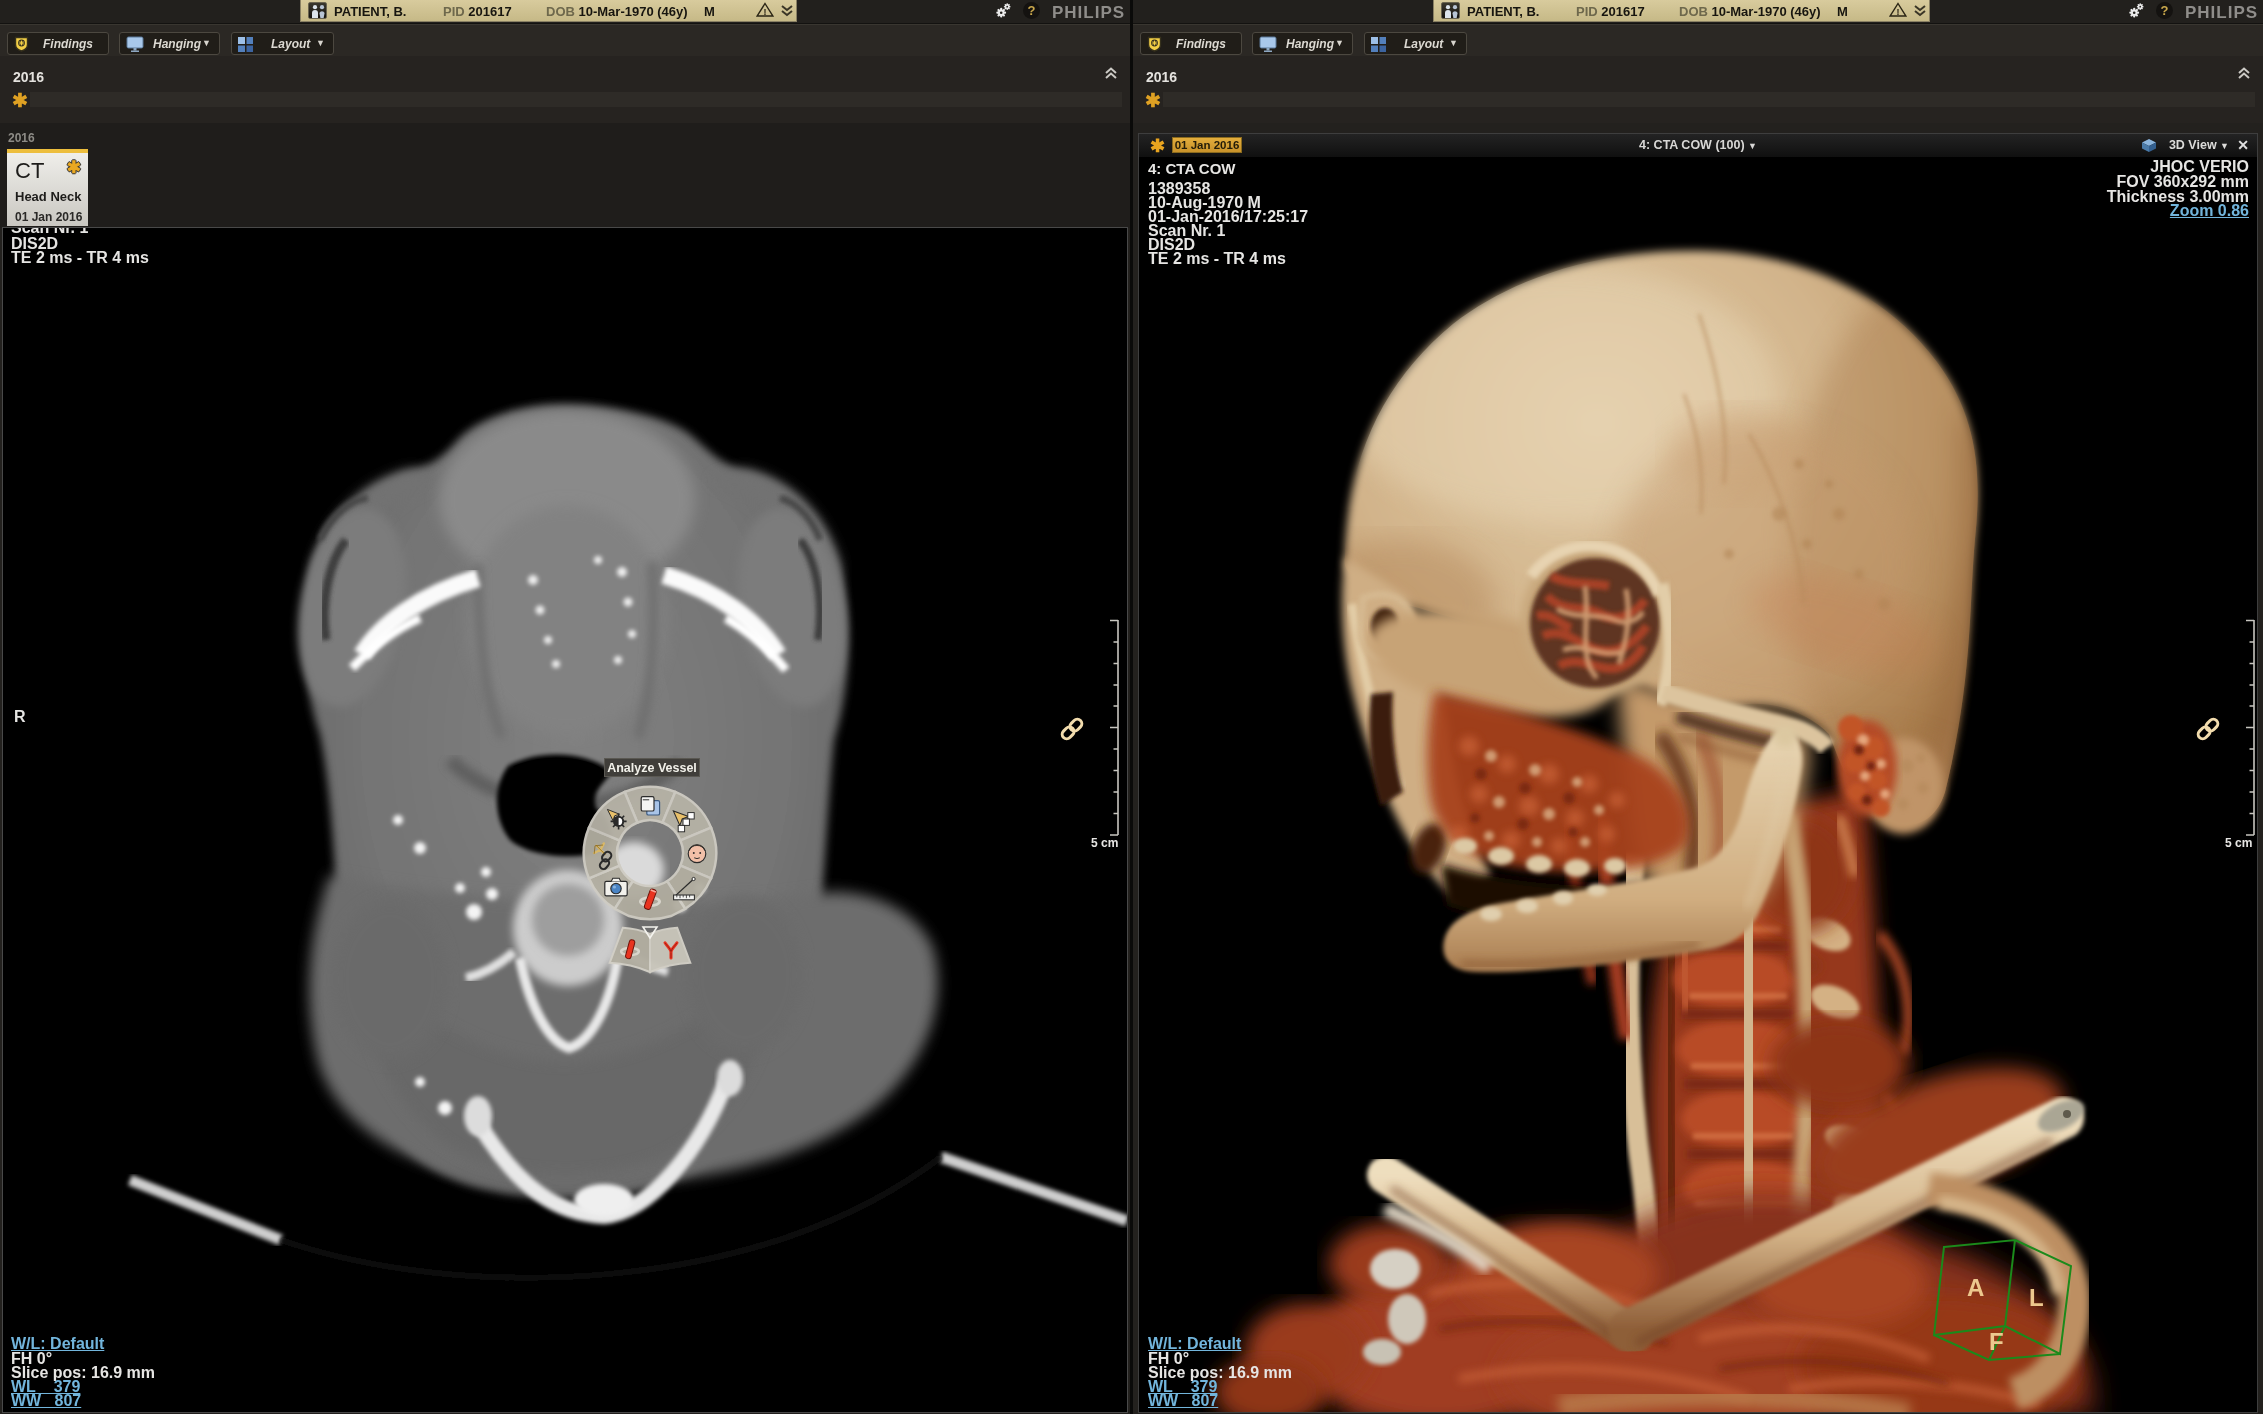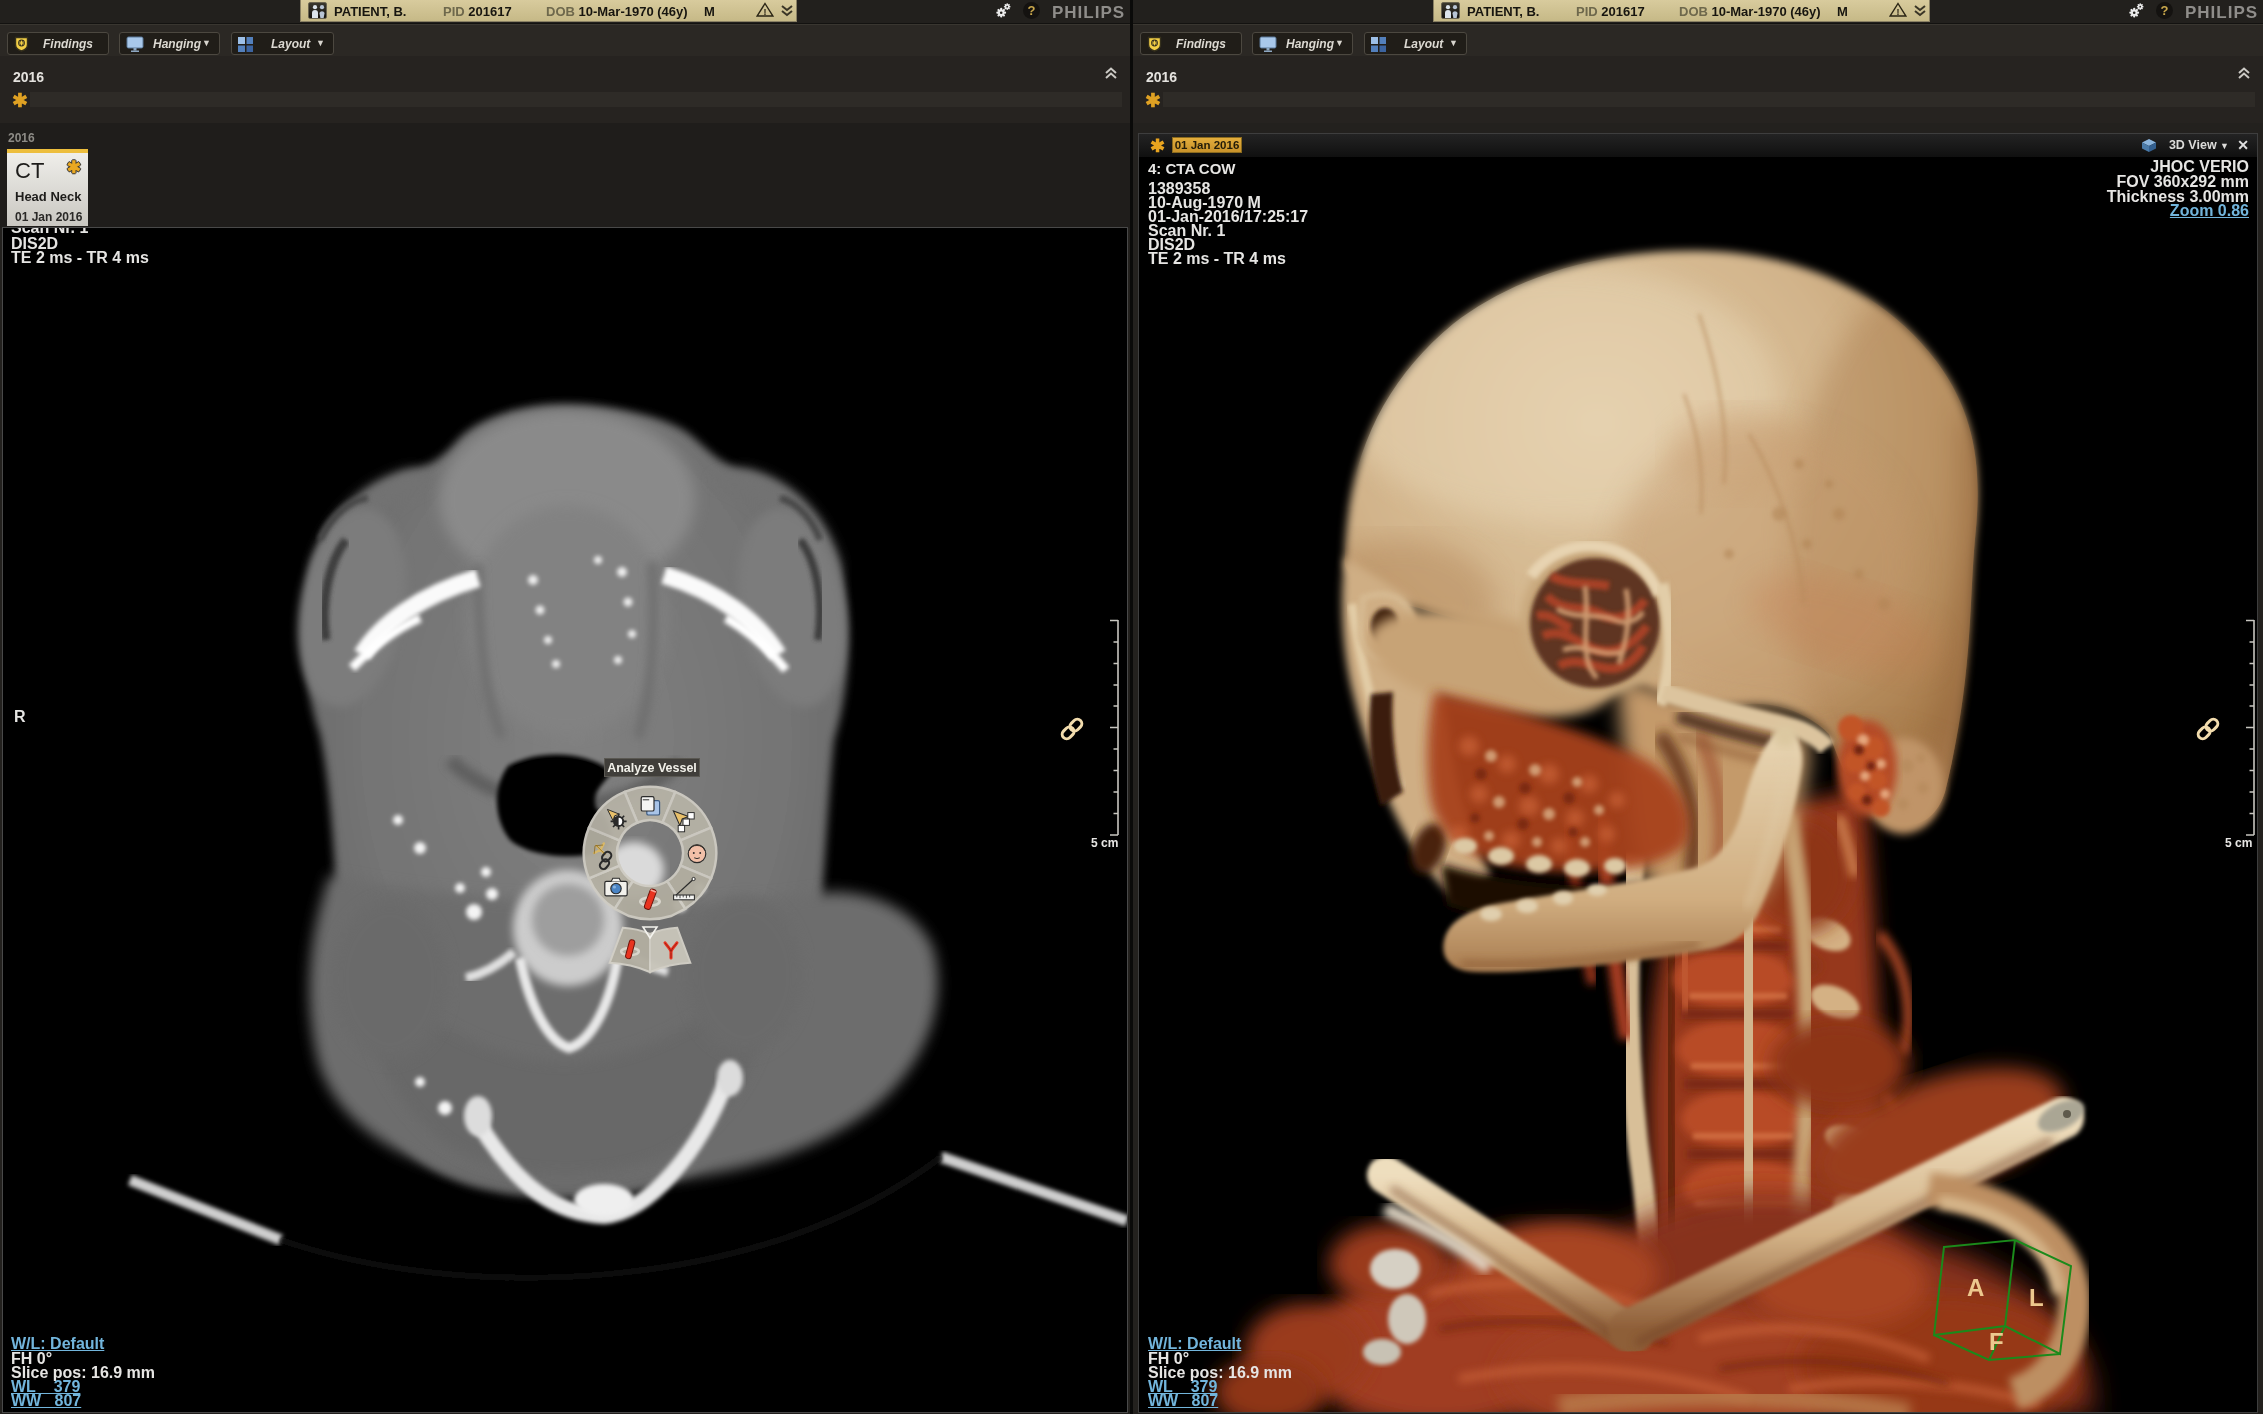--- a/index.html
+++ b/index.html
@@ -801,20 +801,21 @@
       </g>
       <g fill="#ecc88e" font-family="Liberation Sans, sans-serif" font-size="24" font-weight="bold">
         <text x="828" y="1162">A</text>
         <text x="890" y="1172">L</text>
         <text x="850" y="1216">F</text>
       </g>
     </svg>
     <div class="vhead">
       <span class="vast">✱</span>
       <span class="badge">01 Jan 2016</span>
+      <span class="vtitle">4: CTA COW (100) <span style="font-size:9px;">▼</span></span>
       <svg style="position:absolute;right:100px;top:4px;" width="16" height="15" viewBox="0 0 16 15">
           <path d="M8 1 L15 4.5 8 8 1 4.5Z" fill="#8ab4dc"></path>
           <path d="M1 4.5 8 8v6L1 10.5Z" fill="#4a7aa8"></path>
           <path d="M15 4.5 8 8v6l7-3.5Z" fill="#336090"></path>
         </svg>
       <span class="v3d">3D View <span style="font-size:9px;">▼</span></span>
       <span class="vx">✕</span>
     </div>
     <div class="ovl" style="left:9px;top:26px;font-size:15px;">4: CTA COW</div>
     <div class="ovl" style="left:9px;top:46px;">1389358</div>

